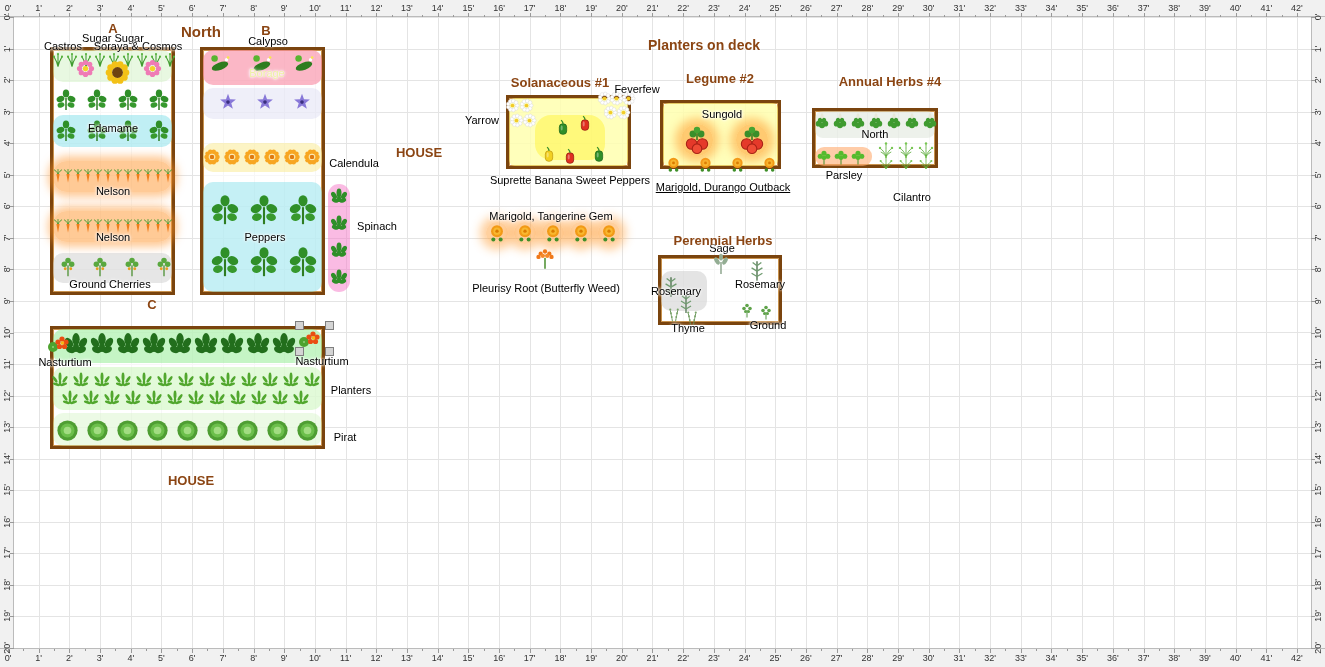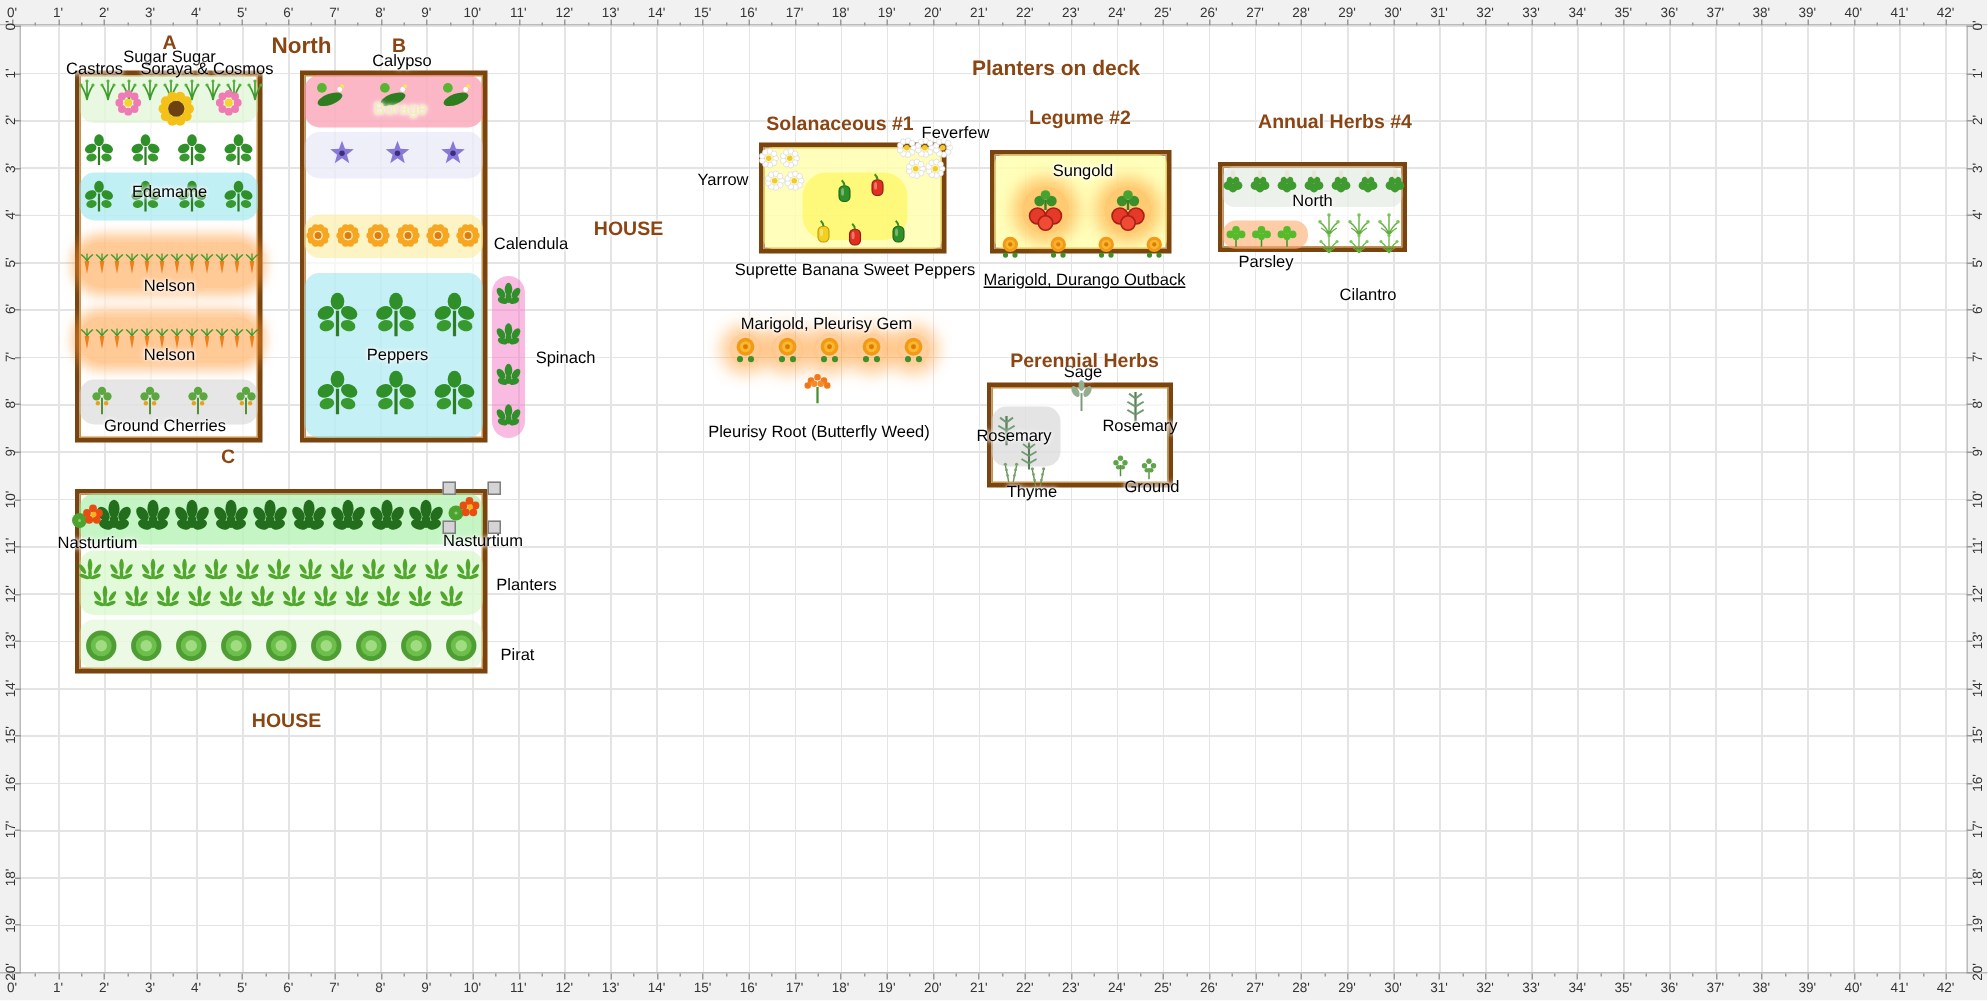--- a/index.html
+++ b/index.html
@@ -1949,30 +1949,30 @@
     <div class="lab" style="left: 63px; top: 46px;">Castros</div>
     <div class="lab" style="left: 138px; top: 46px;">Soraya &amp; Cosmos</div>
     <div class="lab" style="left: 113px; top: 128px;">Edamame</div>
     <div class="lab" style="left: 113px; top: 191px;">Nelson</div>
     <div class="lab" style="left: 113px; top: 237px;">Nelson</div>
     <div class="lab" style="left: 110px; top: 284px;">Ground Cherries</div>
     <div class="lab" style="left: 268px; top: 41px;">Calypso</div>
     <div class="lab" style="left: 267px; top: 73px; color: rgb(237, 240, 166);">Borage</div>
     <div class="lab" style="left: 354px; top: 163px;">Calendula</div>
     <div class="lab" style="left: 265px; top: 237px;">Peppers</div>
-    <div class="lab" style="left: 377px; top: 239px;">Spinach</div>
+    <div class="lab" style="left: 377px; top: 226px;">Spinach</div>
     <div class="lab" style="left: 482px; top: 120px;">Yarrow</div>
     <div class="lab" style="left: 637px; top: 89px;">Feverfew</div>
     <div class="lab" style="left: 570px; top: 180px;">Suprette Banana Sweet Peppers</div>
     <div class="lab" style="left: 722px; top: 114px;">Sungold</div>
     <div class="lab" style="left: 723px; top: 187px; text-decoration: underline;">Marigold, Durango Outback</div>
     <div class="lab" style="left: 875px; top: 134px;">North</div>
     <div class="lab" style="left: 844px; top: 175px;">Parsley</div>
     <div class="lab" style="left: 912px; top: 197px;">Cilantro</div>
-    <div class="lab" style="left: 551px; top: 216px;">Marigold, Pleurisy Gem</div>
+    <div class="lab" style="left: 551px; top: 216px;">Marigold, Tangerine Gem</div>
     <div class="lab" style="left: 546px; top: 288px;">Pleurisy Root (Butterfly Weed)</div>
     <div class="lab" style="left: 722px; top: 248px;">Sage</div>
     <div class="lab" style="left: 676px; top: 291px;">Rosemary</div>
     <div class="lab" style="left: 760px; top: 284px;">Rosemary</div>
     <div class="lab" style="left: 688px; top: 328px;">Thyme</div>
     <div class="lab" style="left: 768px; top: 325px;">Ground</div>
     <div class="lab" style="left: 65px; top: 362px;">Nasturtium</div>
     <div class="lab" style="left: 322px; top: 361px;">Nasturtium</div>
     <div class="lab" style="left: 351px; top: 390px;">Planters</div>
     <div class="lab" style="left: 345px; top: 437px;">Pirat</div>

